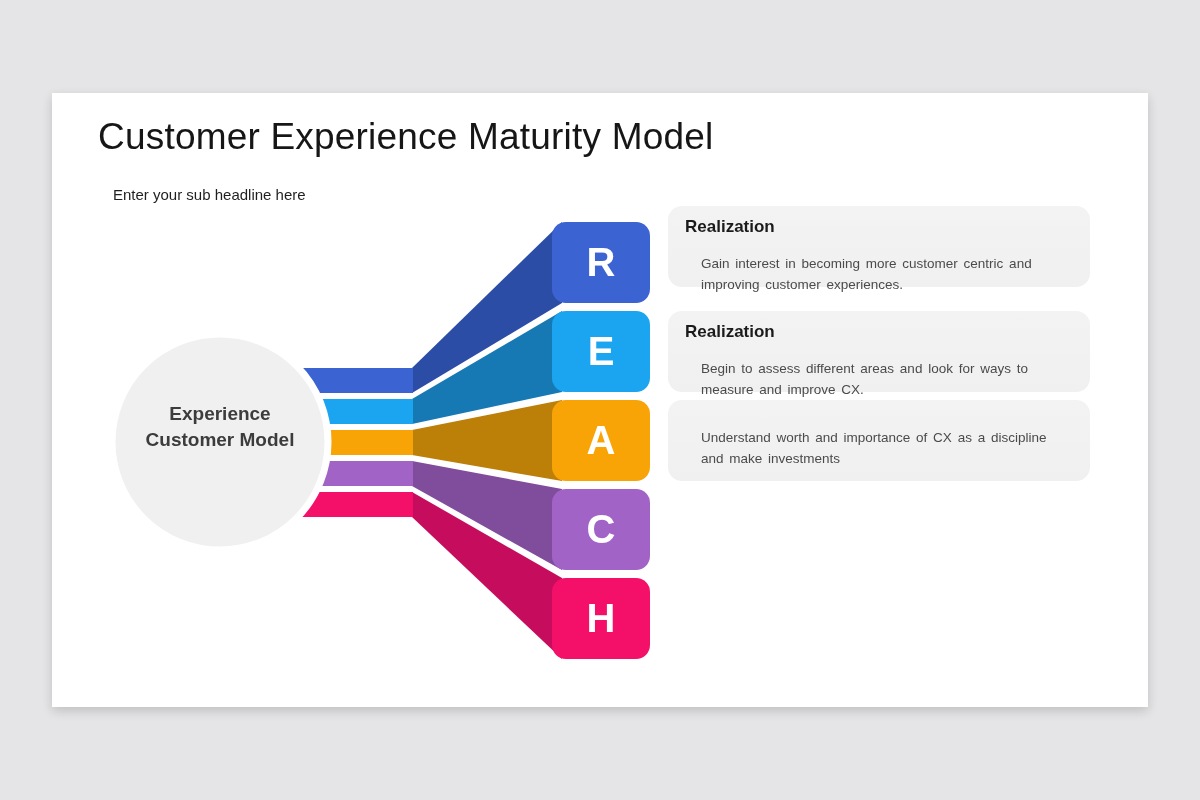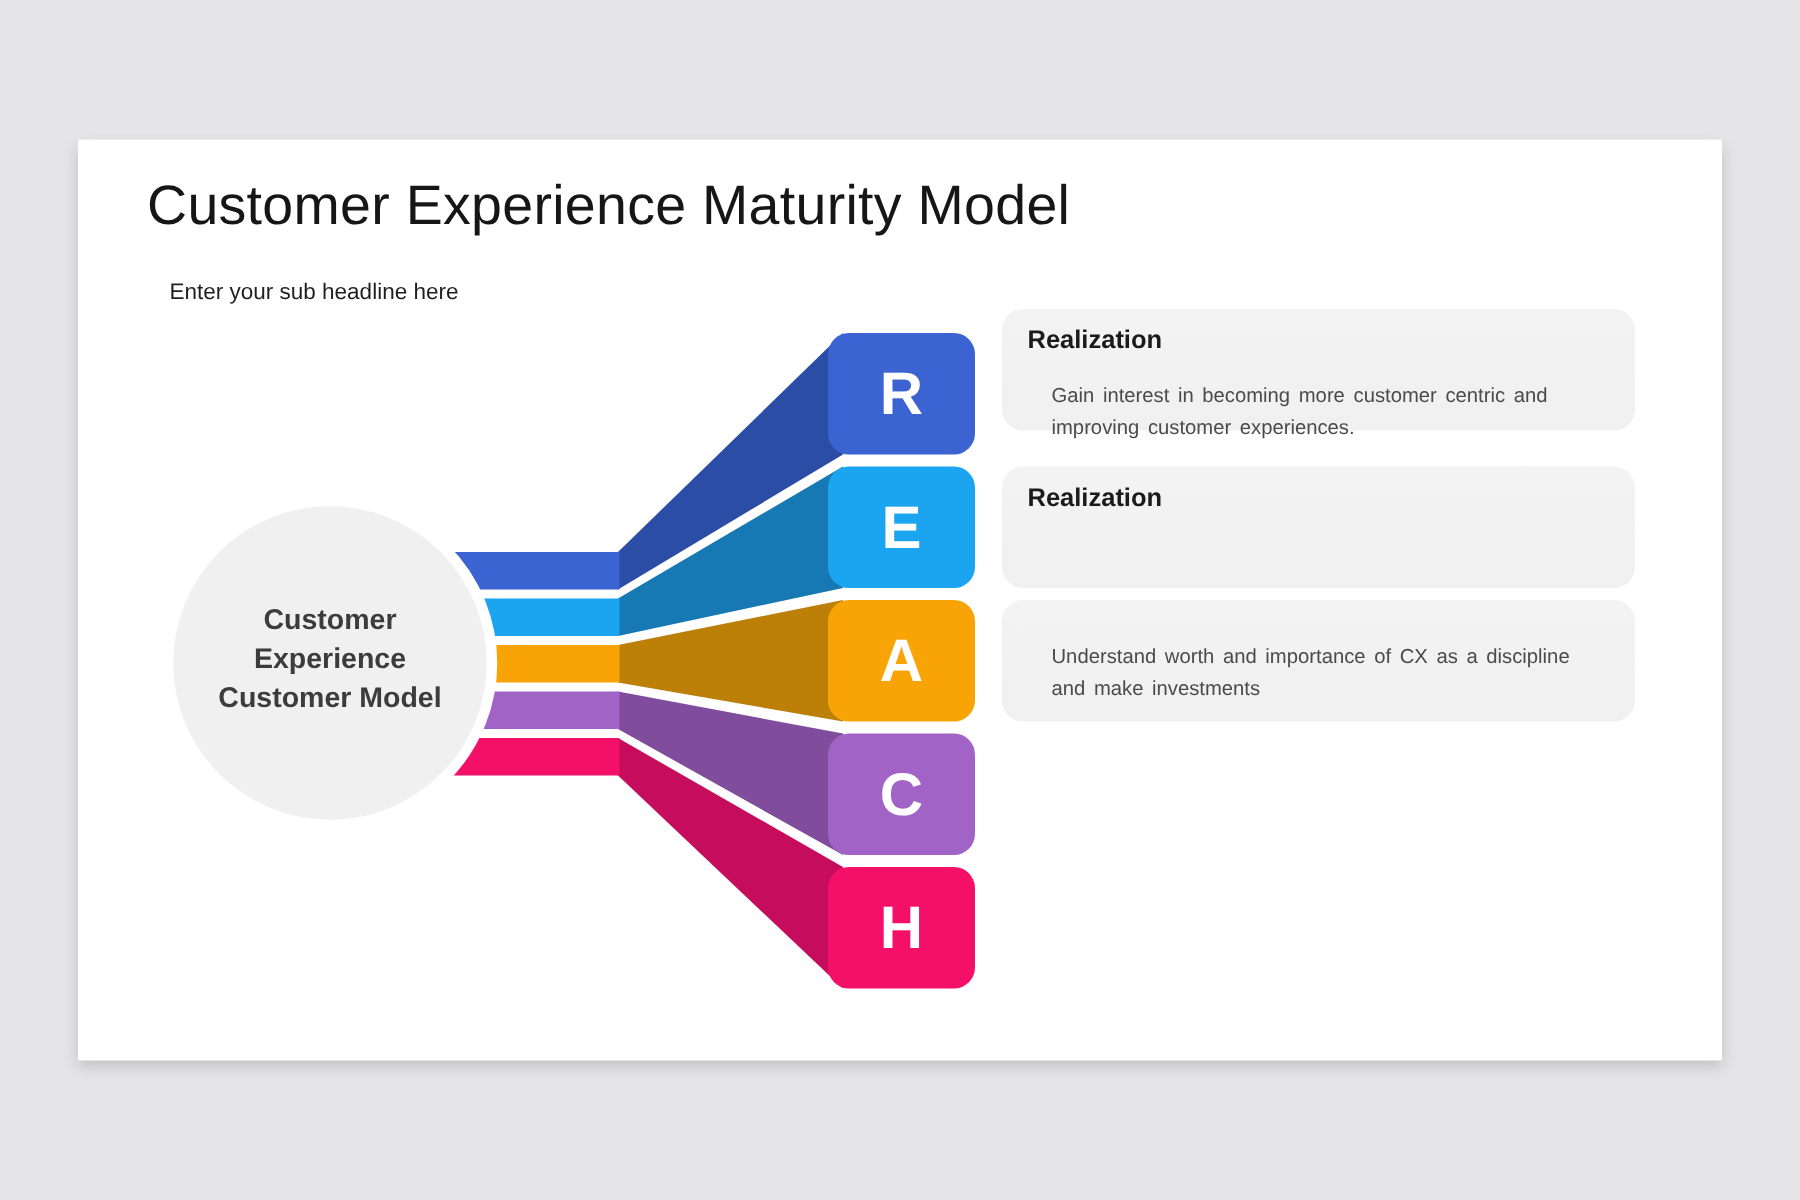--- a/index.html
+++ b/index.html
@@ -131,32 +131,32 @@
       <polygon points="360,399 510,485 510,566 360,424" fill="#c60d5d"></polygon>
       <rect x="230" y="399" width="131" height="25" fill="#f40f68"></rect>
       <rect x="500" y="485" width="98" height="81" rx="14" fill="#f40f68"></rect>
       <text class="block-letter" x="549" y="539" text-anchor="middle">H</text>
     </g>
 
     <circle cx="168" cy="349" r="108" stroke="#ffffff" stroke-width="7" fill="#f1f0f0"></circle>
   </svg>
 
   <div class="circle-label">
-    <span>Customer</span>
     <span>Experience</span>
     <span>Customer Model</span>
   </div>
 
   <div class="panel" style="top:113px">
     <h3 class="panel-title">Realization</h3>
     <p class="panel-desc">Gain interest in becoming more customer centric and improving customer experiences.</p>
   </div>
 
   <div class="panel" style="top:218px">
     <h3 class="panel-title">Realization</h3>
+    <p class="panel-desc">Begin to assess different areas and look for ways to measure and improve CX.</p>
   </div>
 
   <div class="panel" style="top:307px">
     <p class="panel-desc">Understand worth and importance of CX as a discipline and make investments</p>
   </div>
 
 
 
 </div>
 

